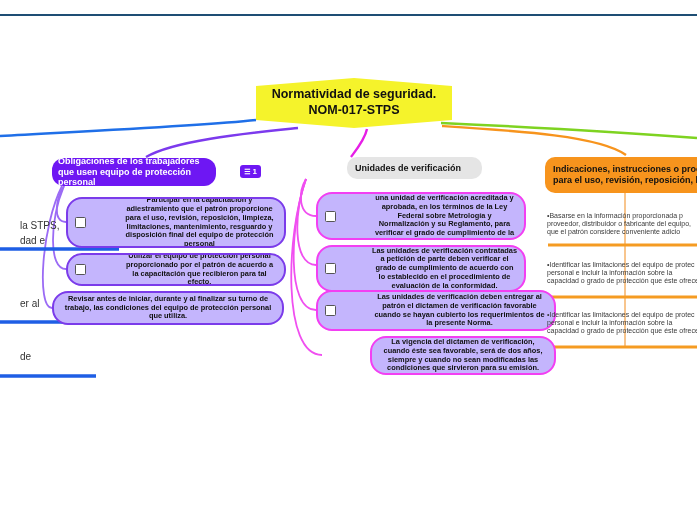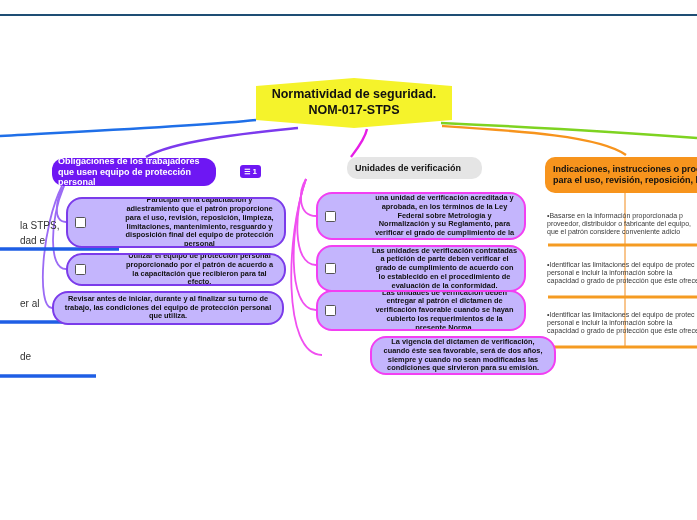--- a/index.html
+++ b/index.html
@@ -32,21 +32,21 @@
   .p-child{border:2px solid #7B3BEA;font-size:7.4px;padding:2px 7px;}
   .m-child{border:2px solid #F23FF2;font-size:7.4px;padding:2px 7px;}
   .cb{width:9px;height:9px;border:1.2px solid #555;border-radius:1.5px;background:#fff;
     flex:0 0 auto;margin-right:4px;cursor:pointer;}
 
   .p1{left:66px;top:197px;width:220px;height:51px;}
   .p2{left:66px;top:253px;width:220px;height:33px;}
   .p3{left:52px;top:291px;width:232px;height:34px;}
   .m1{left:316px;top:192px;width:210px;height:48px;}
   .m2{left:316px;top:245px;width:210px;height:47px;}
-  .m3{left:316px;top:290px;width:210px;height:41px;align-items:center;}
+  .m3{left:316px;top:290px;width:240px;height:41px;align-items:center;}
   .m4{left:322px;top:336px;width:186px;height:39px;margin-left:48px;}
 
   .o-item{position:absolute;left:547px;font-size:7px;color:#3a3a3a;line-height:1.12;white-space:nowrap;cursor:pointer;}
   .o1{top:212px;} .o2{top:261px;} .o3{top:311px;}
 
   .edge-frag{position:absolute;left:4px;font-size:10px;color:#333;line-height:1.5;white-space:nowrap;cursor:pointer;margin-left:16px;}
   .f1{top:218px;} .f2{top:296px;} .f3{top:349px;}
 </style>
 </head>
 <body>

